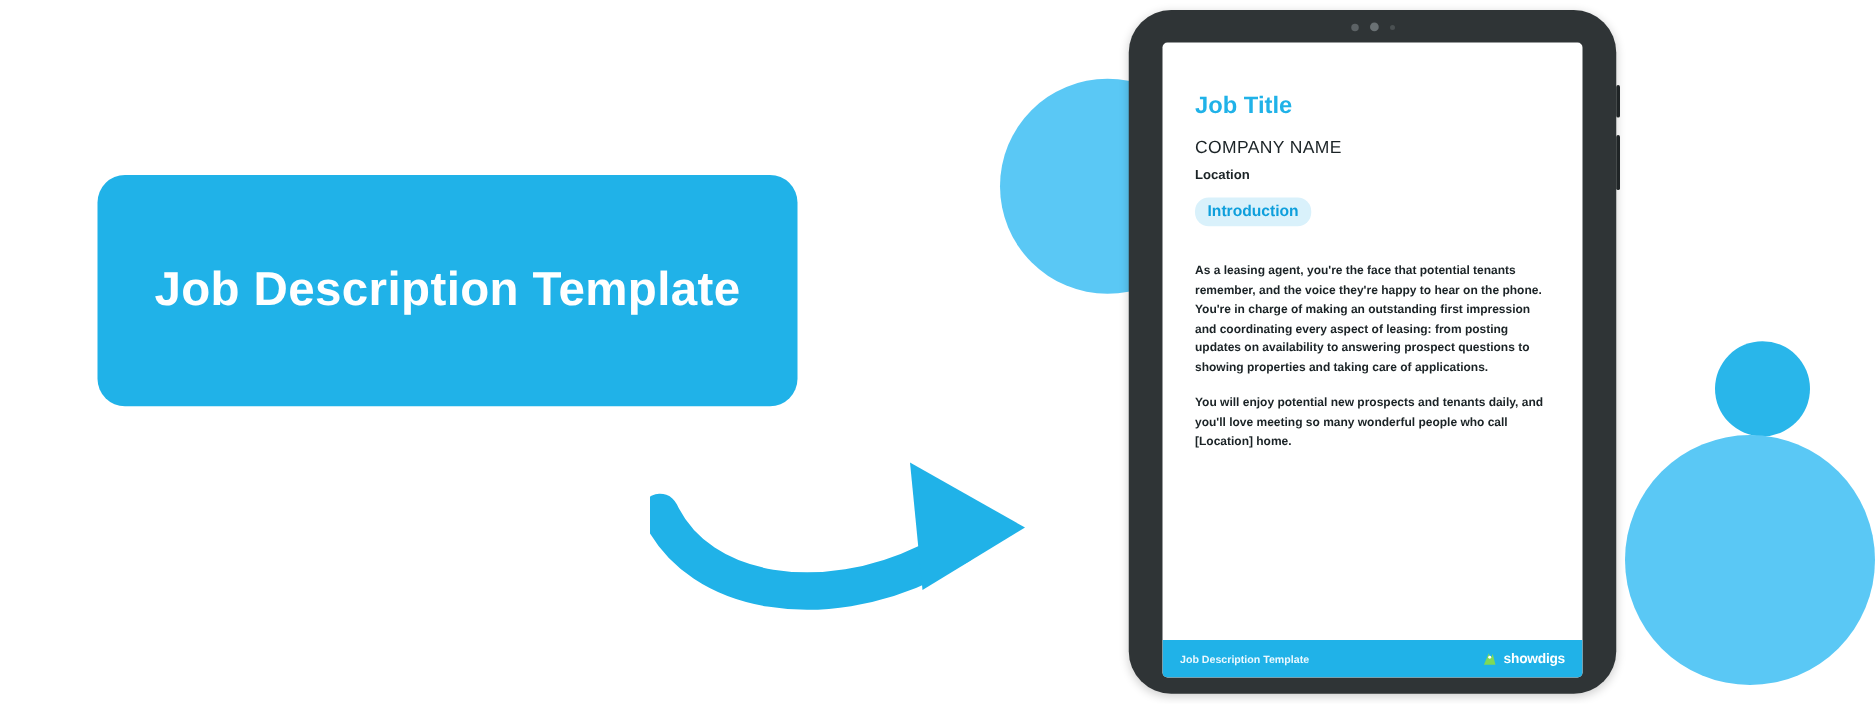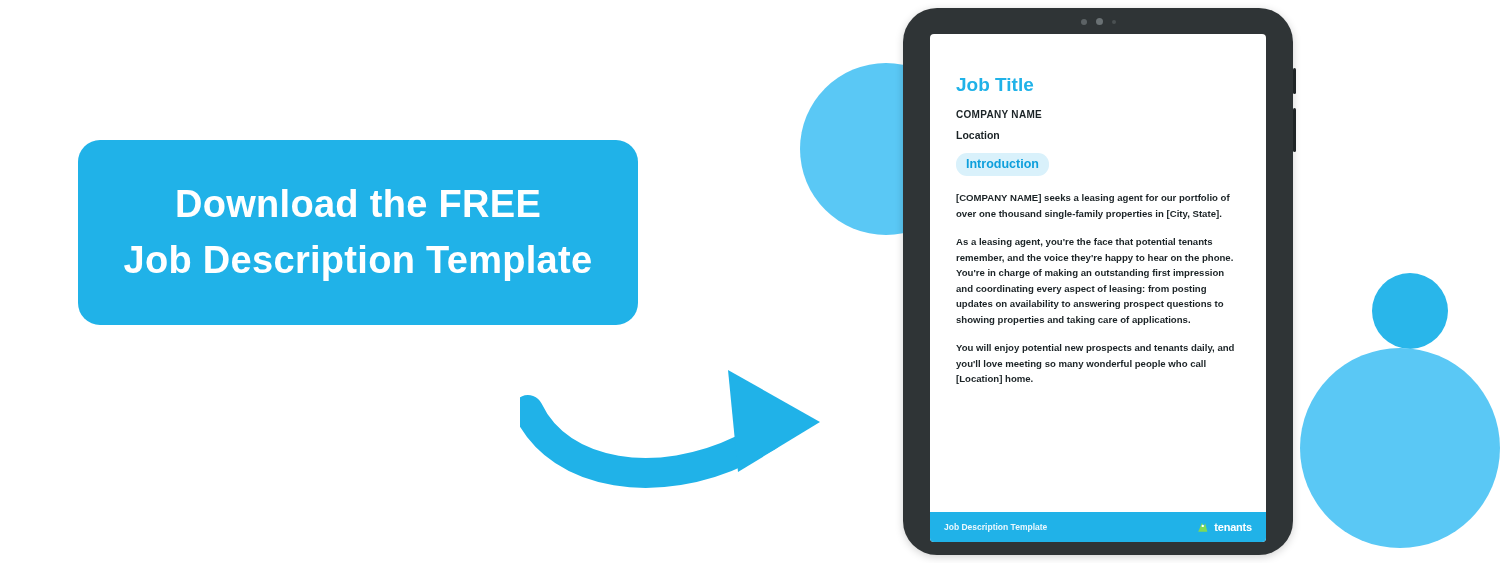--- a/index.html
+++ b/index.html
@@ -91,40 +91,40 @@
 
   .doc { flex: 1 1 auto; padding: 40px 26px 8px 26px; border-radius: 27px; }
   .doc-title {
     color: #20b2e8;
     font-size: 19px;
     font-weight: bold;
     margin-bottom: 13px;
   }
   .doc-company {
     color: #1b2326;
-    font-size: 10px;
-    font-weight: bold;
+    font-size: 14px;
+    font-weight: normal;
     letter-spacing: 0.3px;
     margin-bottom: 9px;
   }
   .doc-location {
     color: #1b2326;
     font-size: 10.5px;
     font-weight: bold;
     margin-bottom: 12px;
   }
   .section-chip {
     display: inline-block;
     background: #d9f1fb;
     color: #0e9fdc;
     font-size: 12.5px;
     font-weight: bold;
     padding: 4px 10px 5px 10px;
     border-radius: 11px;
-    margin-bottom: 14px;
+    margin-bottom: 28px;
   }
   .doc-para {
     color: #1b2326;
     font-size: 9.6px;
     font-weight: bold;
     line-height: 1.62;
     margin-bottom: 13px;
   }
 
   .doc-footer {
@@ -151,21 +151,20 @@
 </head>
 <body>
 
 <div class="stage">
 
   <div class="blob blob-1"></div>
   <div class="blob blob-2"></div>
   <div class="blob blob-3"></div>
 
   <div class="cta">
-    <div class="cta-line">Download the FREE</div>
     <div class="cta-line">Job Description Template</div>
   </div>
 
   <svg class="arrow" viewBox="0 0 380 140">
     <path d="M8 60 C 40 128, 140 140, 222 100 L 248 86" fill="none" stroke="#20b2e8" stroke-width="30" stroke-linecap="round"></path>
     <path d="M208 20 L 300 72 L 218 122 Z" fill="#20b2e8"></path>
   </svg>
 
   <div class="tablet">
     <div class="tablet-cam-row">
@@ -175,30 +174,29 @@
     </div>
     <div class="side-btn b1"></div>
     <div class="side-btn b2"></div>
 
     <div class="screen">
       <div class="doc">
         <div class="doc-title">Job Title</div>
         <div class="doc-company">COMPANY NAME</div>
         <div class="doc-location">Location</div>
         <div class="section-chip">Introduction</div>
-        <p class="doc-para">[COMPANY NAME] seeks a leasing agent for our portfolio of over one thousand single-family properties in [City, State].</p>
         <p class="doc-para">As a leasing agent, you're the face that potential tenants remember, and the voice they're happy to hear on the phone. You're in charge of making an outstanding first impression and coordinating every aspect of leasing: from posting updates on availability to answering prospect questions to showing properties and taking care of applications.</p>
         <p class="doc-para">You will enjoy potential new prospects and tenants daily, and you'll love meeting so many wonderful people who call [Location] home.</p>
       </div>
       <div class="doc-footer">
         <span class="footer-label">Job Description Template</span>
         <span class="brand">
           <svg width="13" height="13" viewBox="0 0 24 24">
             <path d="M4 20 L11 3 L14 10 L17 4 L21 20 Z" fill="#7ed957"></path>
             <circle cx="12.5" cy="9" r="2.2" fill="#ffffff"></circle>
           </svg>
-          <span class="brand-name">tenants</span>
+          <span class="brand-name">showdigs</span>
         </span>
       </div>
     </div>
   </div>
 
 </div>
 
 </body></html>

